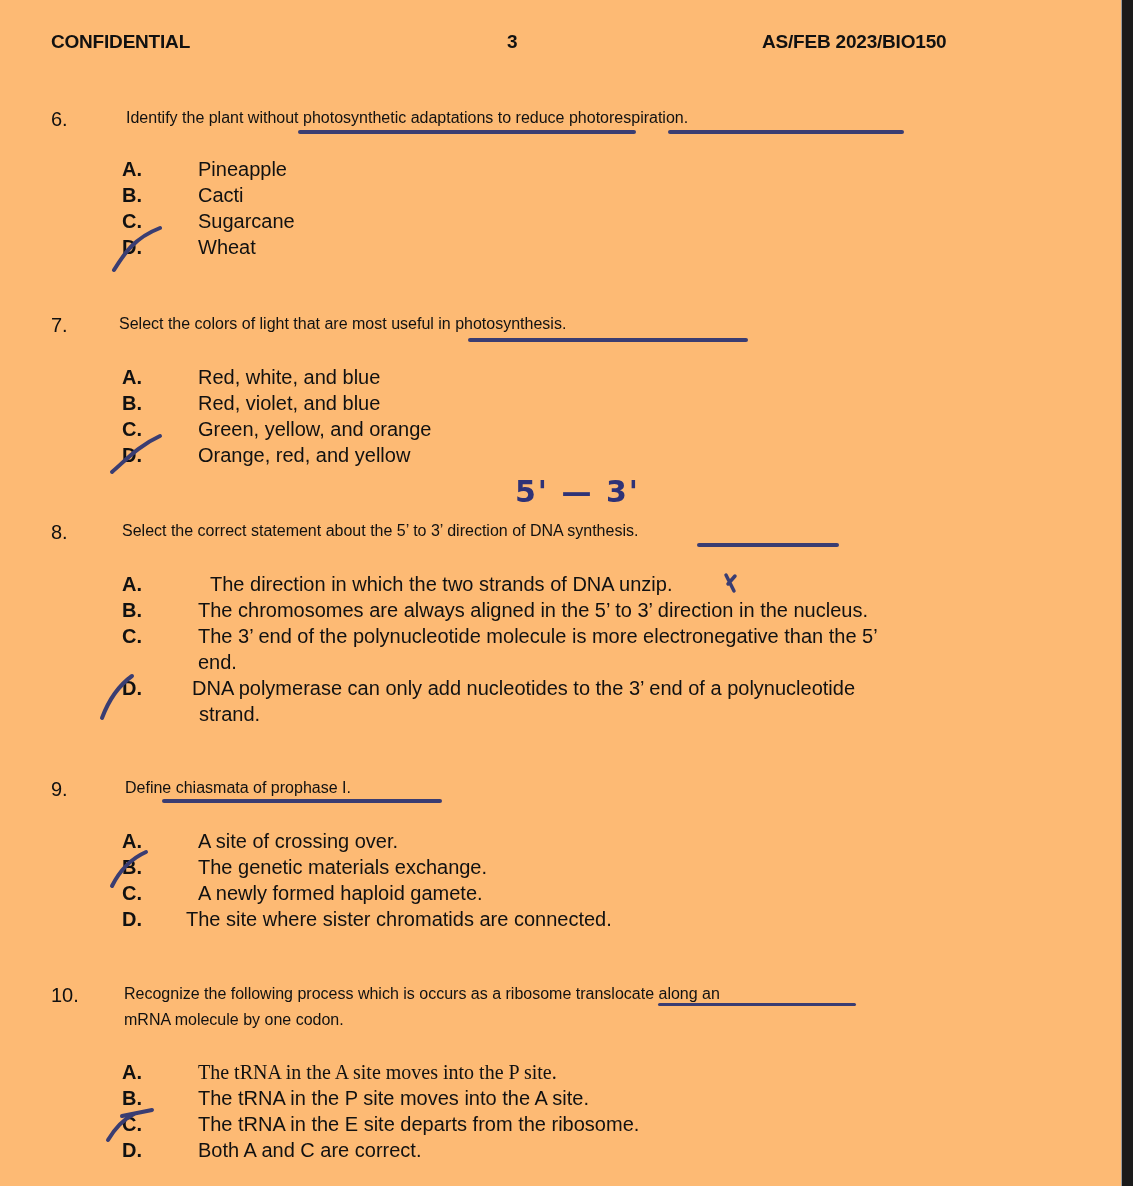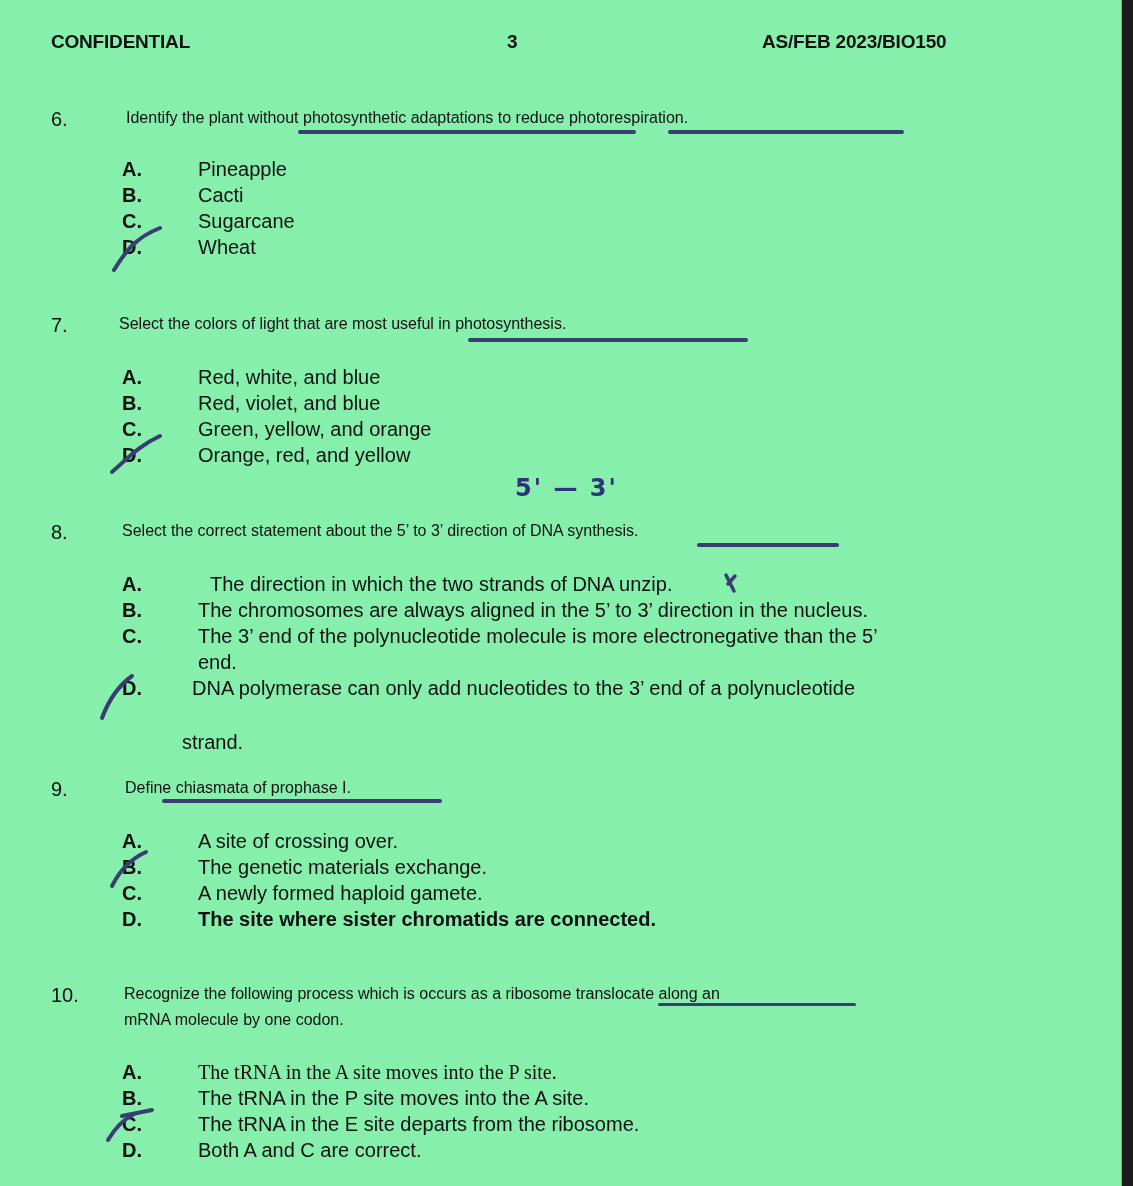--- a/index.html
+++ b/index.html
@@ -1,21 +1,21 @@
 <!DOCTYPE html>
 <html><head>
 <meta charset="utf-8">
 <style>
   html, body { margin:0; padding:0; }
   body {
     width:1133px; height:1186px; position:relative; overflow:hidden;
     background:#ffffff; color:#111;
     font-family:"Liberation Sans", sans-serif;
   }
-  .page { position:absolute; left:0; top:0; width:1121px; height:1186px; background:#86efac; }
+  .page { position:absolute; left:0; top:0; width:1121px; height:1186px; background:#fdba74; }
   .edge { position:absolute; left:1121px; top:0; width:12px; height:1186px; background:#1a1a1a; border-left:1px solid #9a9a9a; }
   .hdr { position:absolute; top:31px; font-weight:bold; font-size:19px; letter-spacing:-0.2px; }
   .q { position:absolute; font-size:16px; line-height:26px; }
   .qnum { position:absolute; font-size:20px; }
   .opt-letter { position:absolute; font-size:20px; font-weight:bold; }
   .opt-text { position:absolute; font-size:20px; line-height:26px; }
   .ink { position:absolute; background:#3a3d72; border-radius:3px; height:4px; }
   svg.mark { position:absolute; overflow:visible; }
   .hand { position:absolute; color:#2f3377; font-family:"DejaVu Sans", sans-serif; font-weight:bold; }
 </style>
@@ -59,56 +59,56 @@
     <div class="opt-letter" style="left:122px; top:418px;">C.</div>
     <div class="opt-text" style="left:198px; top:416px;">Green, yellow, and orange</div>
     <div class="opt-letter" style="left:122px; top:444px;">D.</div>
     <div class="opt-text" style="left:198px; top:442px;">Orange, red, and yellow</div>
     <svg class="mark" style="left:108px; top:430px;" width="60" height="48">
       <path d="M4 42 C18 30, 30 16, 52 6" stroke="#3a3d72" stroke-width="4" fill="none" stroke-linecap="round"></path>
     </svg>
   </div>
 
   <div>
-    <div class="hand" style="left:515px; top:474px; font-size:24px; letter-spacing:2px;">5' — 3'</div>
+    <div class="hand" style="left:515px; top:474px; font-size:30px; letter-spacing:2px;">5' — 3'</div>
     <div class="qnum" style="left:51px; top:521px;">8.</div>
     <div class="q" style="left:122px; top:518px;">Select the correct statement about the 5’ to 3’ direction of DNA synthesis.</div>
     <div class="ink" style="left:697px; top:543px; width:142px;"></div>
 
     <div class="opt-letter" style="left:122px; top:573px;">A.</div>
     <div class="opt-text" style="left:210px; top:571px;">The direction in which the two strands of DNA unzip.</div>
     <svg class="mark" style="left:722px; top:572px;" width="18" height="22">
       <path d="M4 3 L12 19 M13 4 L6 12" stroke="#3a3d72" stroke-width="3.5" fill="none" stroke-linecap="round"></path>
     </svg>
     <div class="opt-letter" style="left:122px; top:599px;">B.</div>
     <div class="opt-text" style="left:198px; top:597px;">The chromosomes are always aligned in the 5’ to 3’ direction in the nucleus.</div>
     <div class="opt-letter" style="left:122px; top:625px;">C.</div>
     <div class="opt-text" style="left:198px; top:623px;">The 3’ end of the polynucleotide molecule is more electronegative than the 5’</div>
     <div class="opt-text" style="left:198px; top:649px;">end.</div>
     <div class="opt-letter" style="left:122px; top:677px;">D.</div>
     <div class="opt-text" style="left:192px; top:675px;">DNA polymerase can only add nucleotides to the 3’ end of a polynucleotide</div>
-    <div class="opt-text" style="left:182px; top:701px;margin-top:28px;">strand.</div>
+    <div class="opt-text" style="left:199px; top:701px;">strand.</div>
     <svg class="mark" style="left:98px; top:672px;" width="40" height="50">
       <path d="M4 46 C10 30, 20 14, 34 4" stroke="#3a3d72" stroke-width="4" fill="none" stroke-linecap="round"></path>
     </svg>
   </div>
 
   <div>
     <div class="qnum" style="left:51px; top:778px;">9.</div>
     <div class="q" style="left:125px; top:775px;">Define chiasmata of prophase I.</div>
     <div class="ink" style="left:162px; top:799px; width:280px;"></div>
 
     <div class="opt-letter" style="left:122px; top:830px;">A.</div>
     <div class="opt-text" style="left:198px; top:828px;">A site of crossing over.</div>
     <div class="opt-letter" style="left:122px; top:856px;">B.</div>
     <div class="opt-text" style="left:198px; top:854px;">The genetic materials exchange.</div>
     <div class="opt-letter" style="left:122px; top:882px;">C.</div>
     <div class="opt-text" style="left:198px; top:880px;">A newly formed haploid gamete.</div>
     <div class="opt-letter" style="left:122px; top:908px;">D.</div>
-    <div class="opt-text" style="left:198px; top:906px;font-weight:bold;">The site where sister chromatids are connected.</div>
+    <div class="opt-text" style="left:186px; top:906px;">The site where sister chromatids are connected.</div>
     <svg class="mark" style="left:108px; top:848px;" width="45" height="42">
       <path d="M4 38 C10 26, 20 12, 38 4" stroke="#3a3d72" stroke-width="4" fill="none" stroke-linecap="round"></path>
     </svg>
   </div>
 
   <div>
     <div class="qnum" style="left:51px; top:984px;">10.</div>
     <div class="q" style="left:124px; top:981px;">Recognize the following process which is occurs as a ribosome translocate along an</div>
     <div class="q" style="left:124px; top:1007px;">mRNA molecule by one codon.</div>
     <div class="ink" style="left:658px; top:1003px; width:198px; height:3px;"></div>

